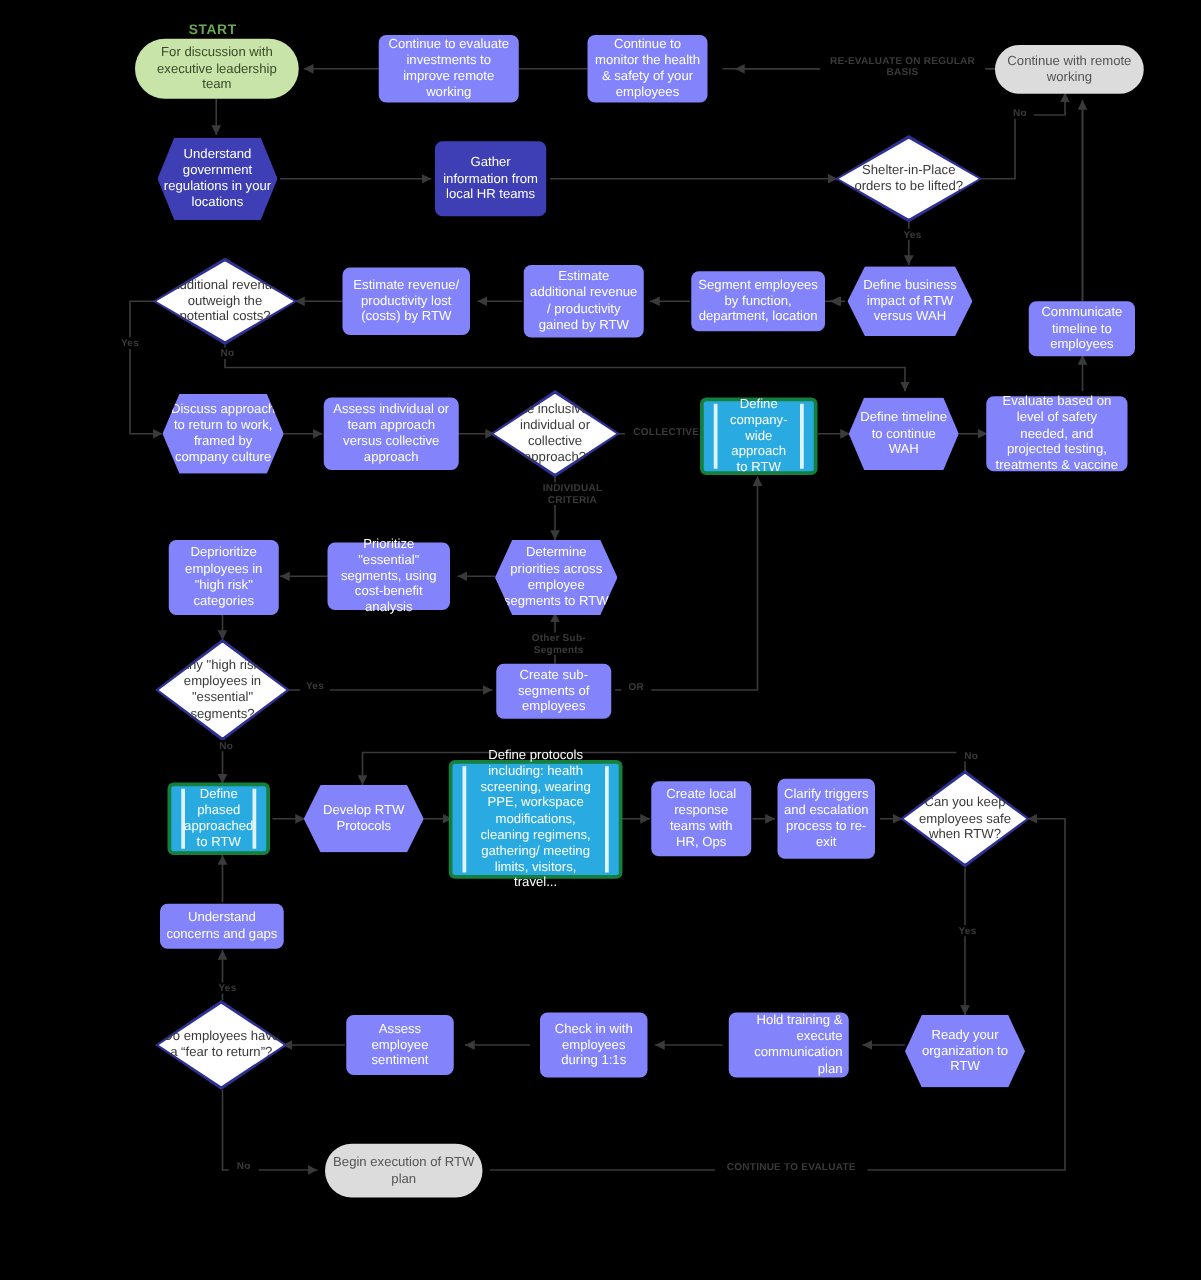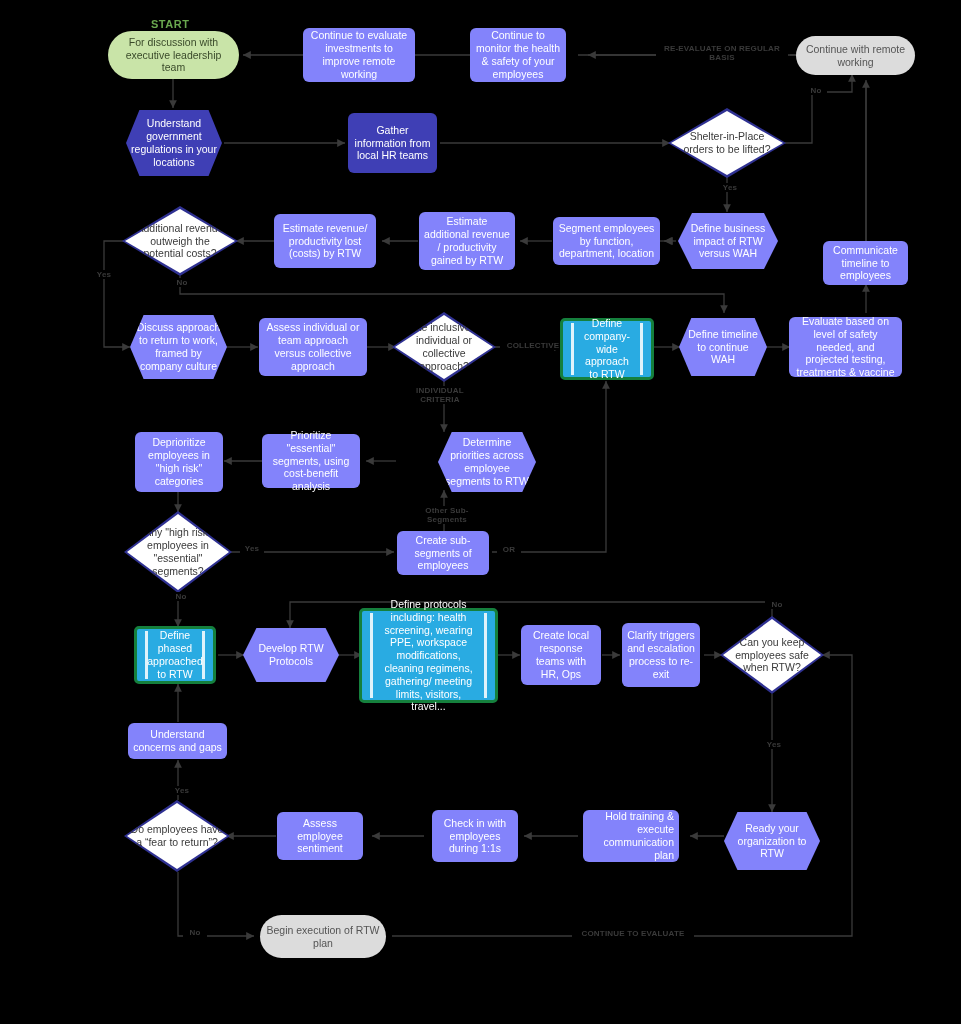--- a/index.html
+++ b/index.html
@@ -185,37 +185,37 @@
   <div class="node hex" style="left:130px;top:315px;width:97px;height:64px;">Discuss approach to return to work, framed by company culture</div>
 
   <div class="node rect" style="left:259px;top:318px;width:108px;height:58px;">Assess individual or team approach versus collective approach</div>
 
   <div class="dwrap" style="left:392px;top:312px;width:104px;height:70px;">
     <div class="diamond-in"></div>
     <div class="dtxt" style="padding:0 6px;">Take inclusive or individual or collective approach?</div>
   </div>
 
   <div class="edge-label" style="left:500px;top:341px;width:62px;">COLLECTIVE</div>
-  <div class="edge-label" style="left:404px;top:386px;width:68px;">INDIVIDUAL CRITERIA</div>
+  <div class="edge-label" style="left:422px;top:386px;width:68px;">INDIVIDUAL CRITERIA</div>
 
   <div class="node teal" style="left:560px;top:318px;width:94px;height:62px;position:absolute;display:flex;align-items:center;justify-content:center;text-align:center;color:#fff;font-size:10.5px;line-height:1.22;box-sizing:border-box;">
     <span class="handle h-l"></span>
     <span class="handle h-r"></span>
     <span style="position:relative;padding:0 12px;">Define company-wide approach to RTW</span>
   </div>
 
   <div class="node hex" style="left:679px;top:318px;width:88px;height:58px;">Define timeline to continue WAH</div>
 
   <div class="node rect" style="left:789px;top:317px;width:113px;height:60px;">Evaluate based on level of safety needed, and projected testing, treatments &amp; vaccine</div>
 
   <div class="node rect" style="left:135px;top:432px;width:88px;height:60px;">Deprioritize employees in "high risk" categories</div>
 
   <div class="node rect" style="left:262px;top:434px;width:98px;height:54px;">Prioritize "essential" segments, using cost-benefit analysis</div>
 
-  <div class="node hex" style="left:396px;top:432px;width:98px;height:60px;margin-left:42px;">Determine priorities across employee segments to RTW</div>
+  <div class="node hex" style="left:396px;top:432px;width:98px;height:60px;">Determine priorities across employee segments to RTW</div>
 
   <div class="edge-label" style="left:411px;top:506px;width:68px;">Other Sub-Segments</div>
 
   <div class="dwrap" style="left:124px;top:511px;width:108px;height:82px;">
     <div class="diamond-in"></div>
     <div class="dtxt" style="padding:0 8px;">Any "high risk" employees in "essential" segments?</div>
   </div>
 
   <div class="edge-label" style="left:240px;top:544px;width:20px;">Yes</div>
   <div class="edge-label" style="left:169px;top:592px;width:20px;">No</div>

